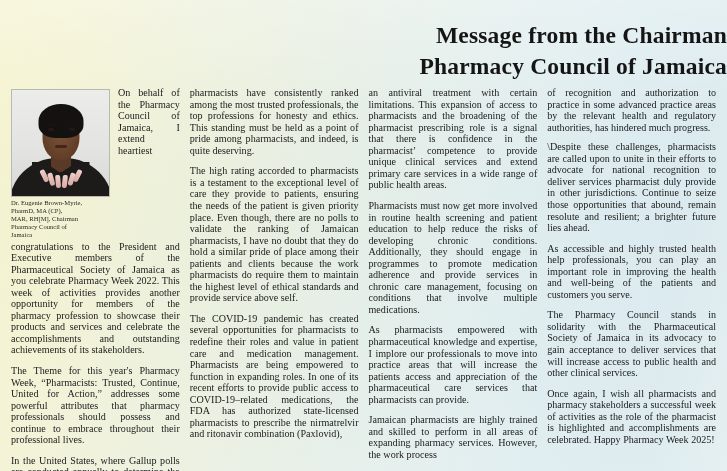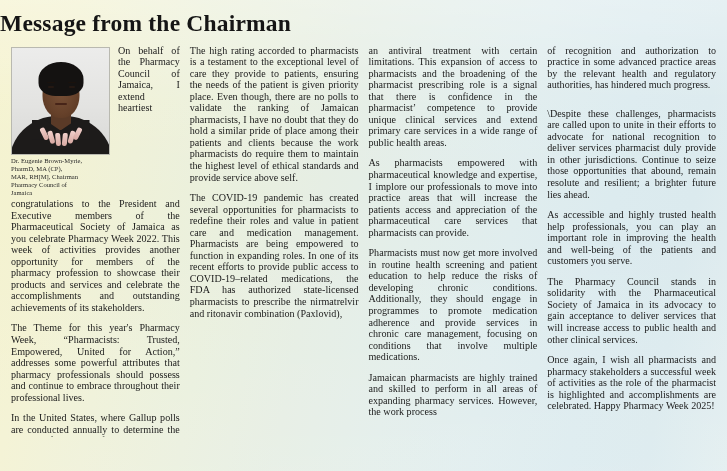--- a/index.html
+++ b/index.html
@@ -43,22 +43,22 @@
     inset: 0;
     pointer-events: none;
     background:
       linear-gradient(180deg, rgba(255,255,255,0.30) 0%, rgba(255,255,255,0.05) 22%,
                       rgba(255,255,255,0.00) 45%, rgba(255,255,255,0.10) 100%);
   }
 
   
   #masthead {
     position: relative;
-    padding: 8px 0 6px 0;
-    text-align: left;
+    padding: 20px 0 6px 0;
+    text-align: right;
     z-index: 2;
   }
   .mast-line {
     font-family: "Liberation Serif", "DejaVu Serif", serif;
     font-weight: bold;
     font-size: 23.5px;
     line-height: 1.30;
     color: #151515;
     letter-spacing: 0.2px;
     white-space: nowrap;
@@ -85,21 +85,21 @@
   .para {
     font-size: 10.1px;
     line-height: 11.55px;
     color: #1b1b1b;
     text-align: justify;
     text-justify: inter-word;
     margin: 0 0 9px 0;
     hyphens: none;
     -webkit-hyphens: none;
   }
-  .para.tight { margin-bottom: 17px; }
+  .para.tight { margin-bottom: 8px; }
   .para.last { margin-bottom: 0; }
 
   
   .para.wrap-photo { text-align: justify; }
 
   
   #photo-block {
     float: left;
     width: 101px;
     margin: 2px 6px 1px 0;
@@ -203,20 +203,21 @@
   }
   #photo-caption .cap-line { display: block; white-space: normal; }
 </style>
 </head>
 <body>
 
 <div id="page">
 
   <div id="masthead">
     <div class="mast-line">Message from the Chairman</div>
+    <div class="mast-line">Pharmacy Council of Jamaica</div>
   </div>
 
   <div id="columns">
 
     <div class="column">
 
       <div id="photo-block">
         <div id="portrait">
           <div class="pt-bg"></div>
           <div class="pt-shoulders"></div>
@@ -241,33 +242,34 @@
         <div id="photo-caption">
           <span class="cap-line">Dr. Eugenie Brown-Myrie,</span>
           <span class="cap-line">PharmD, MA (CP),</span>
           <span class="cap-line">MAR, RH[M],  Chairman</span>
           <span class="cap-line">Pharmacy Council of</span>
           <span class="cap-line">Jamaica</span>
         </div>
       </div>
 
       <p class="para wrap-photo">On behalf of the Pharmacy Council of Jamaica, I extend heartiest congratulations to the President and Executive members of the Pharmaceutical Society of Jamaica as you celebrate Pharmacy Week 2022. This week of activities provides another opportunity for members of the pharmacy profession to showcase their products and services and celebrate the accomplishments and outstanding achievements of its stakeholders.</p>
-      <p class="para">The Theme for this year's Pharmacy Week, “Pharmacists: Trusted, Empowered, United for Action,” addresses some powerful attributes that pharmacy professionals should possess and continue to embrace throughout their professional lives.</p>
+      <p class="para">The Theme for this year's Pharmacy Week, “Pharmacists: Trusted, Continue, United for Action,” addresses some powerful attributes that pharmacy professionals should possess and continue to embrace throughout their professional lives.</p>
       <p class="para last">In the United States, where Gallup polls are conducted annually to determine the ranking of various professionals,</p>
     </div>
 
     <div class="column">
+      <p class="para">pharmacists have consistently ranked among the most trusted professionals, the top professions for honesty and ethics.  This standing must be held as a point of pride among pharmacists, and indeed, is quite deserving.</p>
       <p class="para">The high rating accorded to pharmacists is a testament to the exceptional level of care they provide to patients, ensuring the needs of the patient is given priority place.  Even though, there are no polls to validate the ranking of Jamaican pharmacists, I have no doubt that they do hold a similar pride of place among their patients and clients because the work pharmacists do require them to maintain the highest level of ethical standards and provide service above self.</p>
       <p class="para last">The COVID-19 pandemic has created several opportunities for pharmacists to redefine their roles and value in patient care and medication management.  Pharmacists are being empowered to function in expanding roles.  In one of its recent efforts to provide public access to COVID-19–related medications, the FDA has authorized state-licensed pharmacists to prescribe the nirmatrelvir and ritonavir combination (Paxlovid),</p>
     </div>
 
     <div class="column">
       <p class="para">an antiviral treatment with certain limitations.  This expansion of access to pharmacists and the broadening of the pharmacist prescribing role is a signal that there is confidence in the pharmacist’ competence to provide unique clinical services and extend primary care services in a wide range of public health areas.</p>
+      <p class="para">Pharmacists must now get more involved in routine health screening and patient education to help reduce the risks of developing chronic conditions. Additionally, they should engage in programmes to promote medication adherence and provide services in chronic care management, focusing on conditions that involve multiple medications.</p>
       <p class="para">As pharmacists empowered with pharmaceutical knowledge and expertise, I implore our professionals to move into practice areas that will increase the patients access and appreciation of the pharmaceutical care services that pharmacists can provide.</p>
-      <p class="para">Pharmacists must now get more involved in routine health screening and patient education to help reduce the risks of developing chronic conditions. Additionally, they should engage in programmes to promote medication adherence and provide services in chronic care management, focusing on conditions that involve multiple medications.</p>
       <p class="para last">Jamaican pharmacists are highly trained and skilled to perform in all areas of expanding pharmacy services.  However, the work process</p>
     </div>
 
     <div class="column">
       <p class="para tight">of recognition and authorization to practice in some advanced practice areas by the relevant health and regulatory authorities, has hindered much progress.</p>
       <p class="para">\Despite these challenges, pharmacists are called upon to unite in their efforts to advocate for national recognition to deliver services pharmacist duly provide in other jurisdictions. Continue to seize those opportunities that abound, remain resolute and resilient; a brighter future lies ahead.</p>
       <p class="para">As accessible and highly trusted health help professionals, you can play an important role in improving the health and well-being of the patients and customers you serve.</p>
       <p class="para">The Pharmacy Council stands in solidarity with the Pharmaceutical Society of Jamaica in its advocacy to gain acceptance to deliver services that will increase access to public health and other clinical services.</p>
       <p class="para last">Once again, I wish all pharmacists and pharmacy stakeholders a successful week of activities as the role of the pharmacist is highlighted and accomplishments are celebrated. Happy Pharmacy Week 2025!</p>
     </div>

